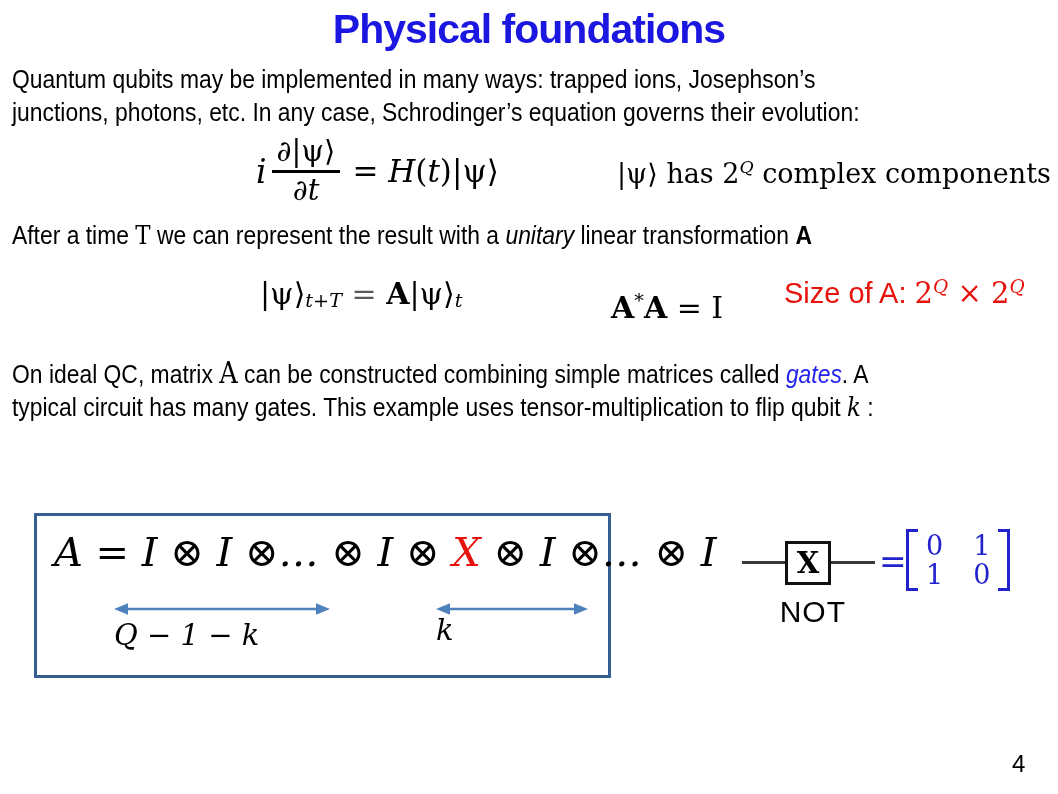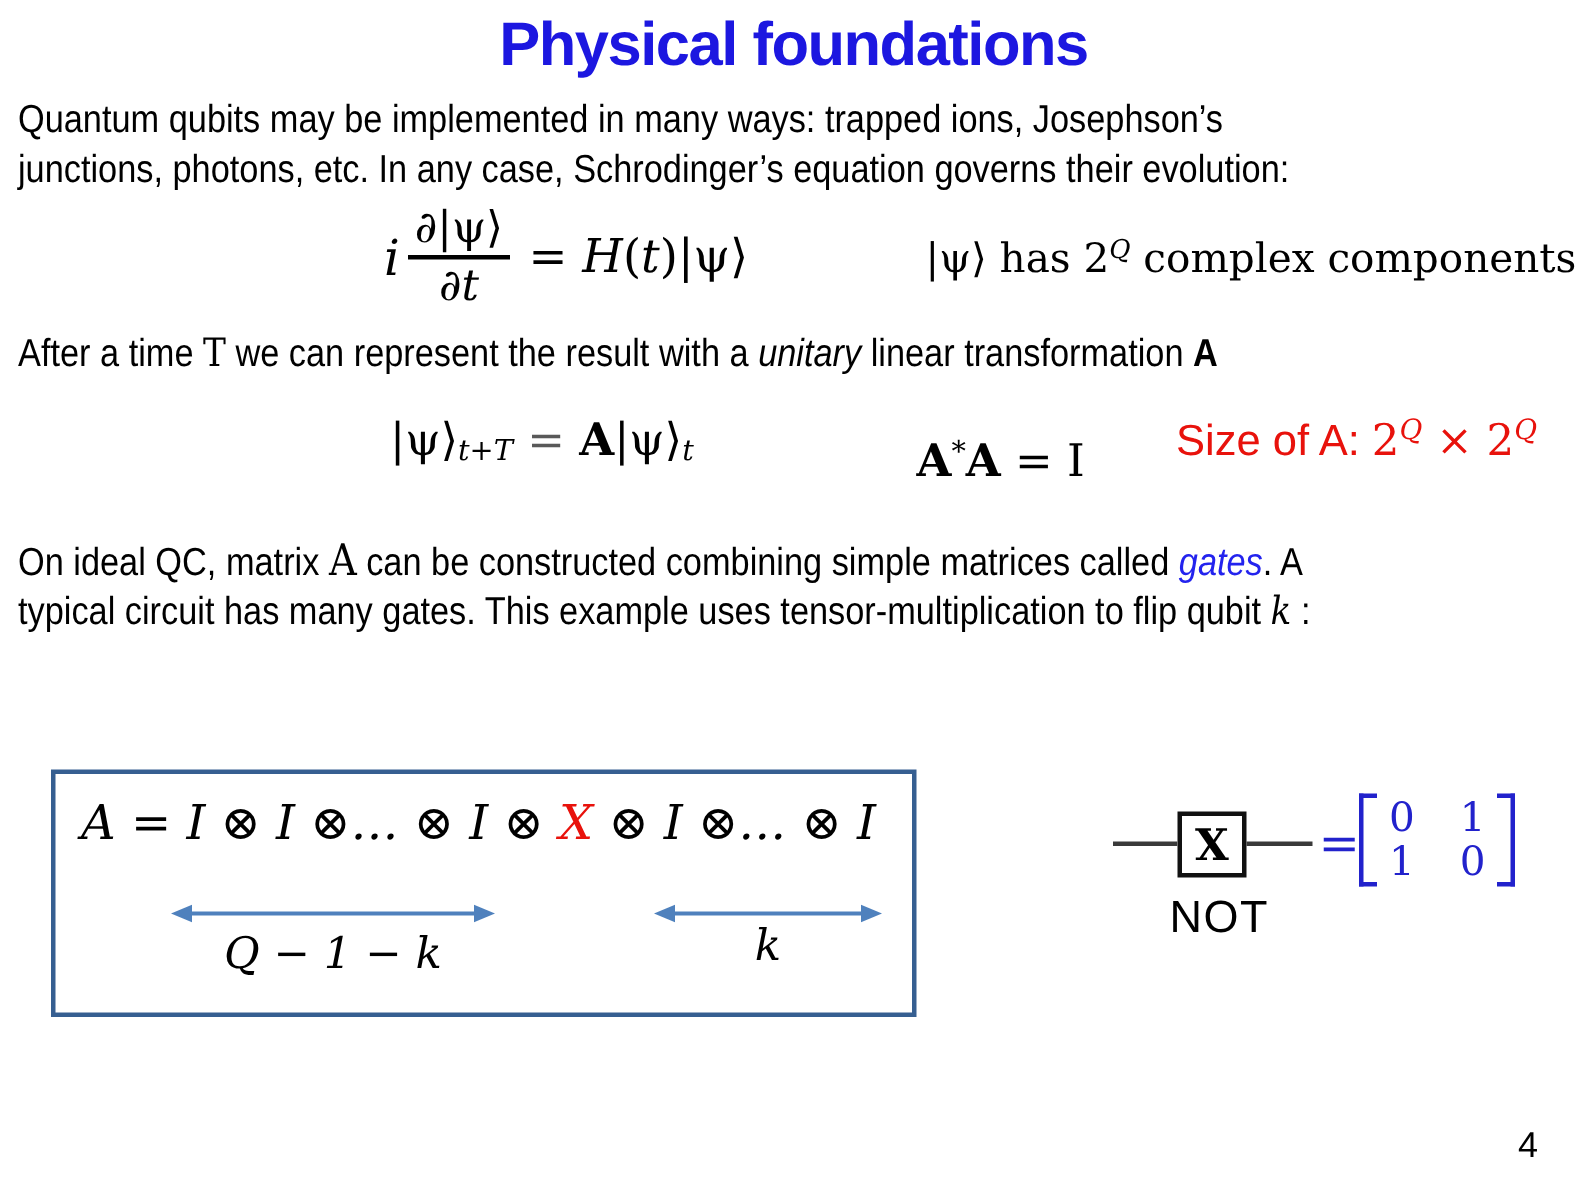--- a/index.html
+++ b/index.html
@@ -49,27 +49,27 @@
   .note-components{position:absolute;left:606px;top:157px;font-size:27px;white-space:nowrap;margin-left:11px;}
 
   .eq{position:absolute;white-space:nowrap;}
   .eq-evolution{left:260px;top:276px;font-size:30px;}
   .eq-unitarity{left:600px;top:289px;font-size:30px;margin-left:11px;}
   .note-size{position:absolute;left:760px;top:276px;font-size:29px;white-space:nowrap;margin-left:24px;}
 
   
   .tensor-box{position:absolute;left:34px;top:513px;width:571px;height:159px;
               border:3px solid var(--box-border);background:#fff;}
-  .box-eq{position:absolute;left:17px;top:13px;font-size:32px;white-space:nowrap;}
+  .box-eq{position:absolute;left:17px;top:13px;font-size:40px;white-space:nowrap;}
   .arrow{position:absolute;}
   .arrow1{left:77px;top:86px;}
   .arrow2{left:399px;top:86px;}
   .arrow .shaft{stroke:var(--arrow);stroke-width:2.6;}
   .arrow .head{fill:var(--arrow);}
-  .arrow-label{position:absolute;text-align:center;font-size:29px;}
+  .arrow-label{position:absolute;font-size:29px;}
   .label1{left:77px;top:102px;width:216px;}
   .label2{left:399px;top:97px;width:152px;}
 
   
   .circuit{position:absolute;left:742px;top:515px;width:300px;height:125px;}
   .wire{position:absolute;height:3px;background:#3a3a3a;}
   .wire-l{left:0;top:46px;width:43px;}
   .wire-r{left:89px;top:46px;width:44px;}
   .gate-box{position:absolute;left:43px;top:26px;width:40px;height:38px;border:3px solid #111;
             background:#fff;display:flex;align-items:center;justify-content:center;

